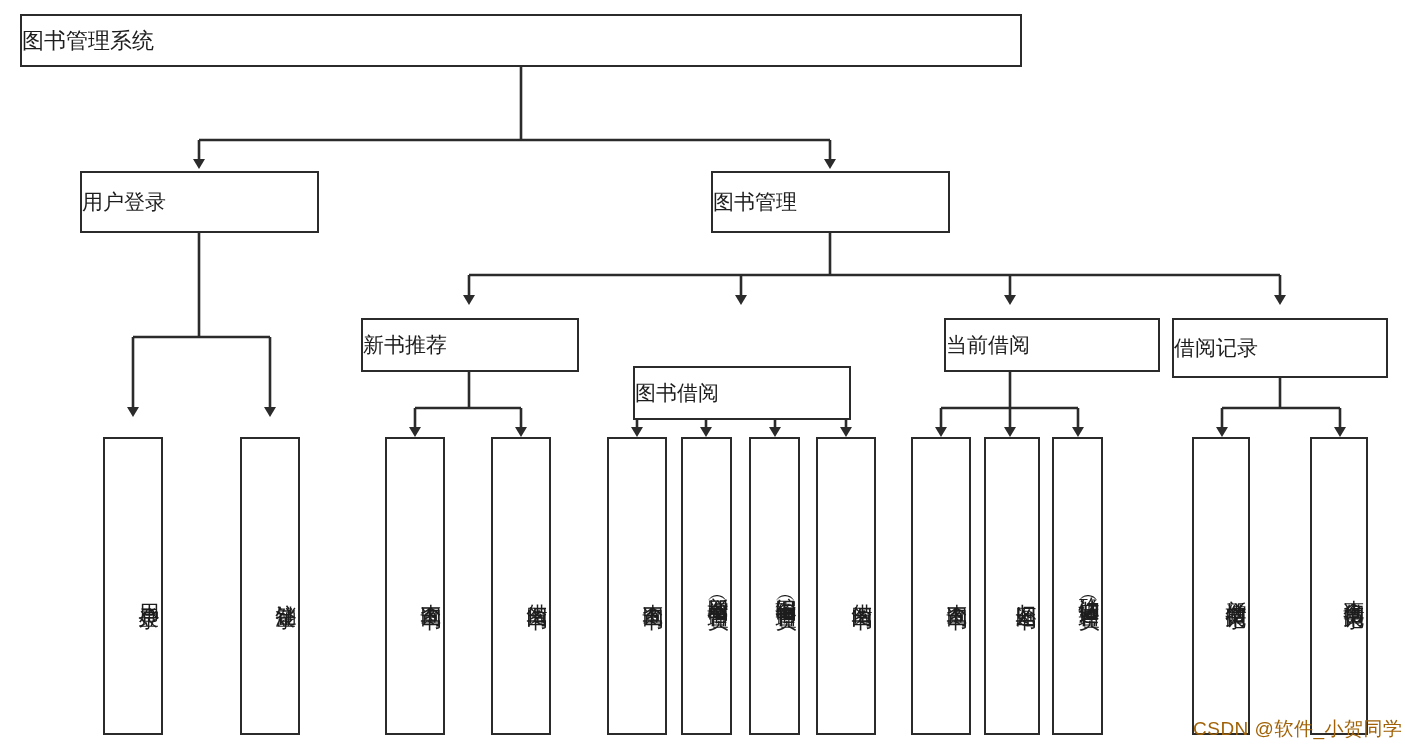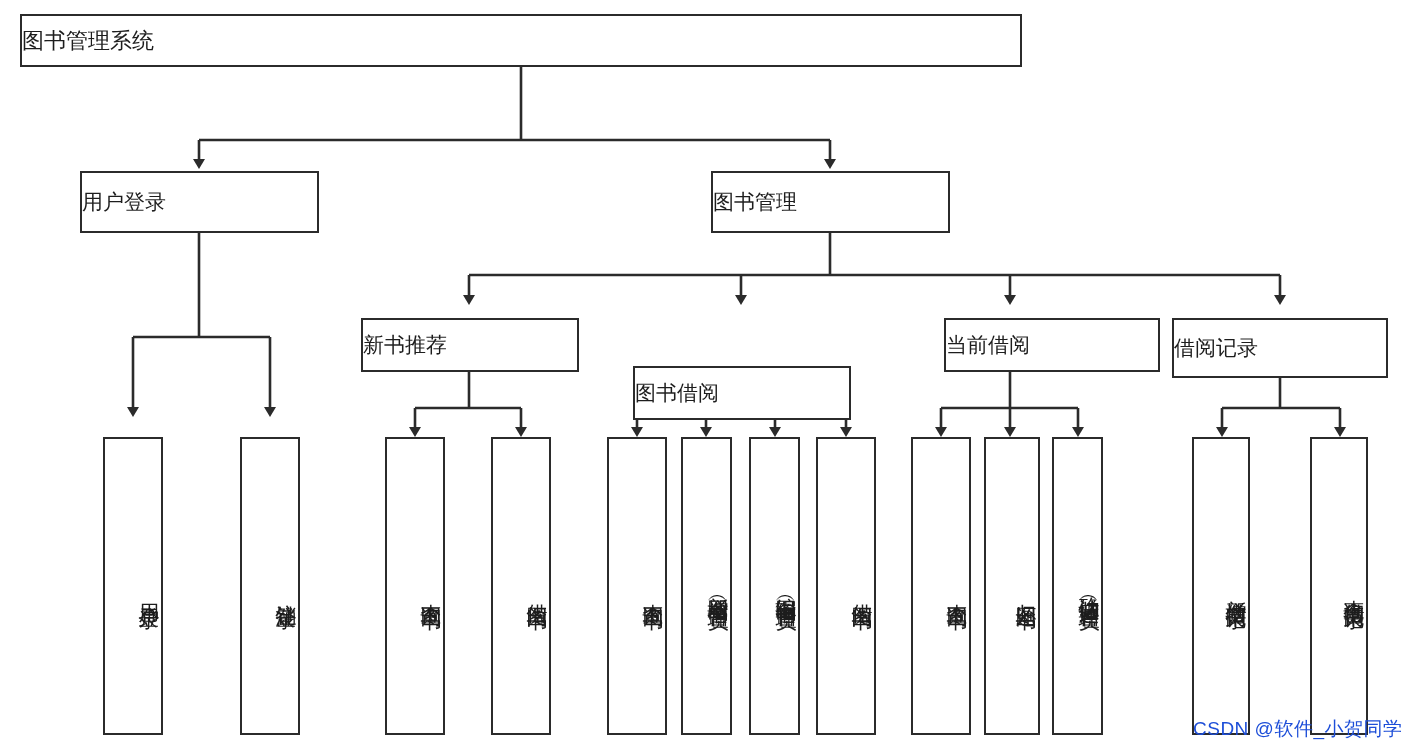--- a/index.html
+++ b/index.html
@@ -48,21 +48,21 @@
     padding-top: 10px;
     letter-spacing: 2px;
   }
   .node.leaf.tall {
     align-items: flex-start;
     padding-top: 6px;
   }
   .watermark {
     position: absolute;
     font-size: 19px;
-    color: #1d4ed8;
+    color: #a16207;
     white-space: nowrap;
     letter-spacing: 0.5px;
   }
 </style>
 </head>
 <body>
 
 <div id="canvas">
 
   <svg class="wires" viewBox="0 0 1405 747" xmlns="http://www.w3.org/2000/svg">

